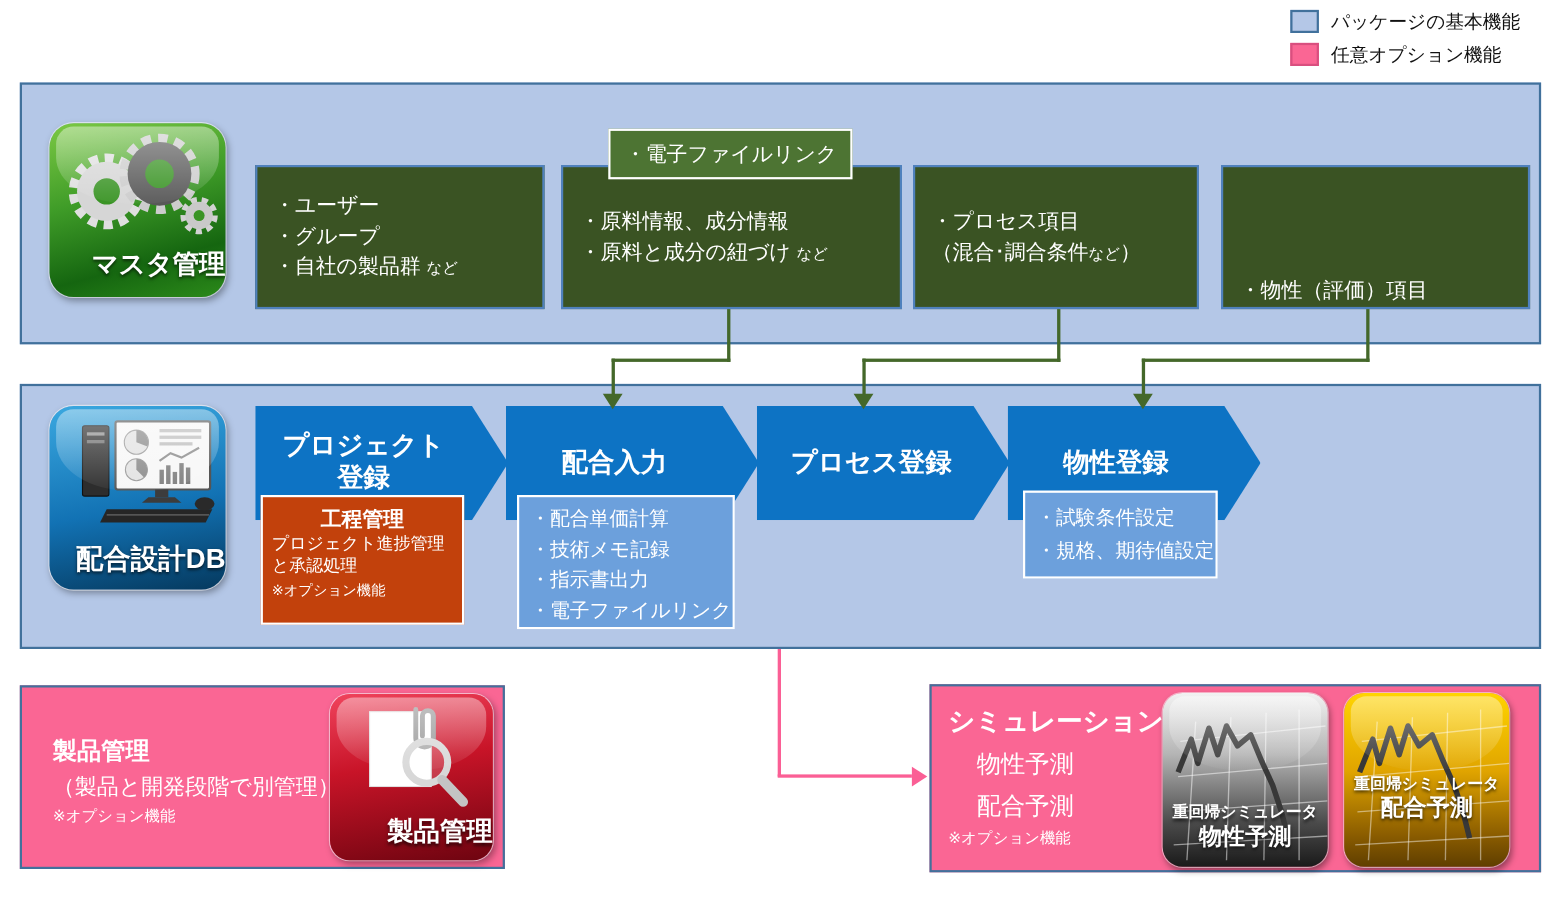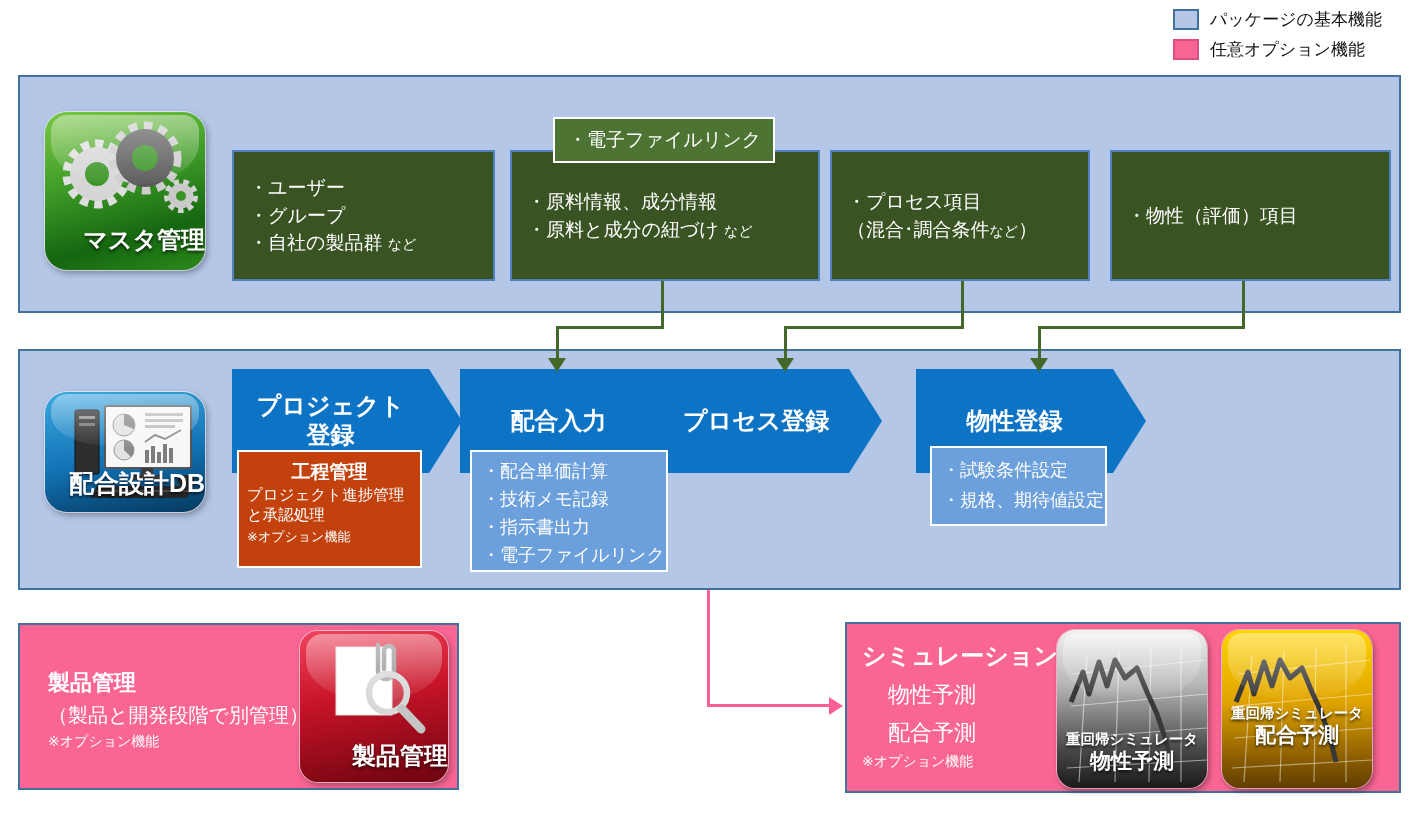--- a/index.html
+++ b/index.html
@@ -24,36 +24,36 @@
   #br-panel{left:845px;top:622px;width:556px;height:171px;}
   
   .gbox{
     position:absolute;box-sizing:border-box;background:#3a5323;border:2px solid #4f81bd;
     color:#fff;font-size:19px;line-height:1.45;display:flex;flex-direction:column;
     justify-content:center;padding-left:15px;
   }
   #gbox1{left:232px;top:150px;width:263px;height:131px;}
   #gbox2{left:510px;top:150px;width:310px;height:131px;}
   #gbox3{left:830px;top:150px;width:260px;height:131px;}
-  #gbox4{left:1110px;top:150px;width:281px;height:131px;}
+  #gbox4{left:1110px;top:150px;width:281px;height:131px;justify-content:flex-end;}
   .gsmall{font-size:14px;}
   .float-gbox{
     position:absolute;left:553px;top:117px;width:222px;height:46px;box-sizing:border-box;
     background:#4d7433;border:2px solid #ffffff;color:#fff;font-size:19px;
     display:flex;align-items:center;padding-left:13px;z-index:5;
   }
   
   .chev{
     position:absolute;top:369px;height:104px;width:230px;background:#0d73c4;
     clip-path:polygon(0 0,197px 0,100% 50%,197px 100%,0 100%);
     display:flex;align-items:center;justify-content:center;text-align:center;
     color:#fff;font-size:24px;font-weight:bold;line-height:1.2;
     box-sizing:border-box;padding-right:33px;white-space:pre-line;
   }
-  #chev1{left:232px;}#chev2{left:460px;}#chev3{left:652px;padding-left:11px;}#chev4{left:916px;}
+  #chev1{left:232px;}#chev2{left:460px;}#chev3{left:688px;padding-left:11px;}#chev4{left:916px;}
   #chev5{left:1144px;font-weight:normal;}
   
   .sub{position:absolute;box-sizing:border-box;border:2px solid #fff;color:#fff;z-index:6;}
   #sub-kotei{left:237px;top:450px;width:185px;height:118px;background:#c2410c;}
   #sub-kotei .t{font-size:19px;font-weight:bold;text-align:center;margin-top:7px;}
   #sub-kotei .b{font-size:15.5px;line-height:1.32;padding-left:8px;white-space:pre-line;}
   #sub-kotei .n{font-size:13px;padding-left:8px;margin-top:2px;}
   .bluebox{background:#6ca0dc;font-size:18px;line-height:1.55;white-space:pre-line;}
   #sub-haigo{left:470px;top:450px;width:198px;height:122px;padding:6px 0 0 10px;}
   #sub-process{left:695px;top:448px;width:180px;height:77px;font-size:16px;line-height:1.5;
@@ -70,21 +70,21 @@
   .app-icon{position:absolute;border-radius:22px;overflow:hidden;
     box-shadow:0 0 0 1px rgba(255,255,255,.55),2px 3px 7px rgba(0,0,0,.35);}
   .app-icon::after{content:'';position:absolute;left:4%;right:4%;top:2%;height:44%;
     border-radius:16px 16px 45% 45%/16px 16px 60% 60%;
     background:linear-gradient(to bottom,rgba(255,255,255,.42),rgba(255,255,255,.04));
     pointer-events:none;}
   .app-label{position:absolute;width:100%;text-align:right;color:#fff;font-weight:bold;
     text-shadow:0 2px 3px rgba(0,0,0,.65);z-index:3;}
   #icon-master{left:45px;top:112px;width:160px;height:158px;
     background:linear-gradient(165deg,#7cc944 0%,#3f9c28 40%,#156610 75%,#2c8a1a 100%);}
-  #icon-db{left:45px;top:392px;width:160px;height:120px;
+  #icon-db{left:45px;top:369px;width:160px;height:167px;
     background:linear-gradient(170deg,#3aa8e0 0%,#1272b4 55%,#05395e 100%);}
   #icon-product{left:300px;top:631px;width:148px;height:151px;border-radius:18px;
     background:linear-gradient(170deg,#f0435c 0%,#c81428 42%,#6e0410 100%);}
   .sim-icon{position:absolute;width:150px;height:158px;border-radius:18px;overflow:hidden;
     box-shadow:0 0 0 1px rgba(255,255,255,.5),2px 3px 6px rgba(0,0,0,.4);}
   .sim-icon::after{content:'';position:absolute;left:4%;right:4%;top:2%;height:42%;
     border-radius:14px 14px 45% 45%/14px 14px 60% 60%;
     background:linear-gradient(to bottom,rgba(255,255,255,.40),rgba(255,255,255,.03));
     pointer-events:none;}
   #icon-sim1{left:1057px;top:630px;

